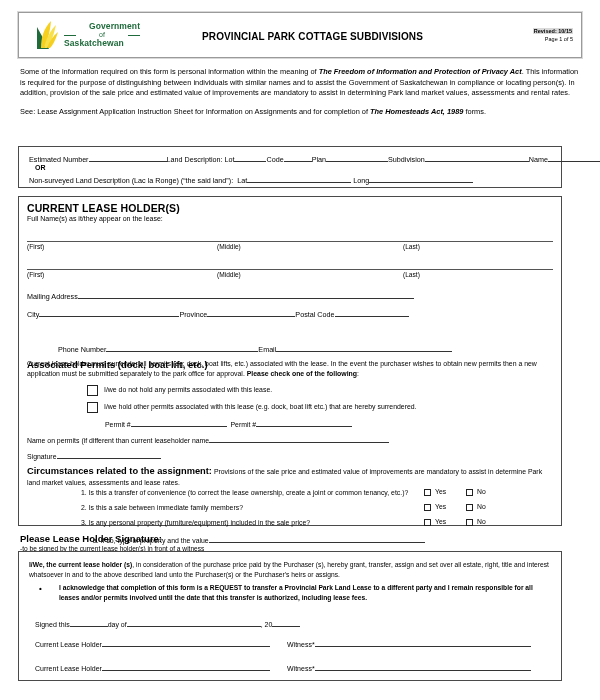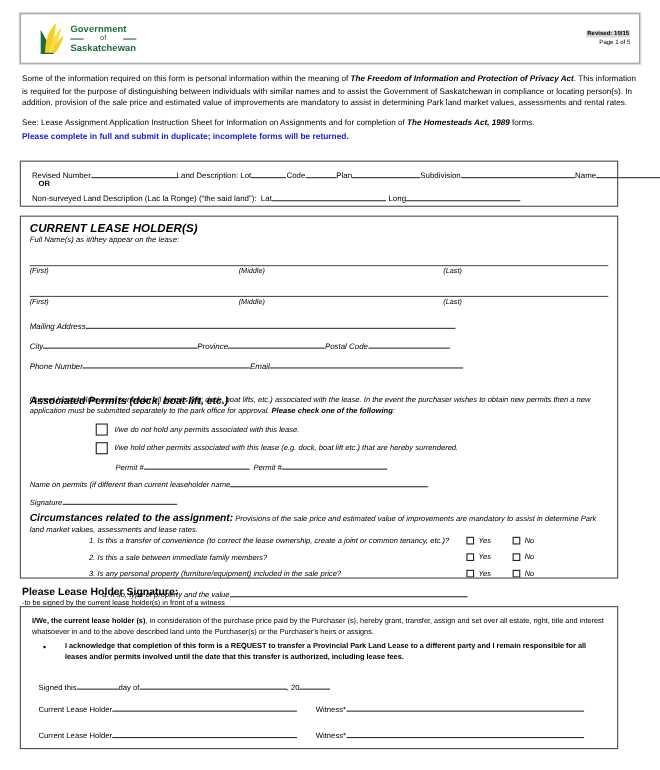--- a/index.html
+++ b/index.html
@@ -50,20 +50,21 @@
   }
   .logo-text {
     margin-left: 5px;
     line-height: 1.08;
   }
   .logo-line1 {
     color: #1f6b3b;
     font-size: 8.5px;
     font-weight: bold;
     letter-spacing: .1px;
+    margin-left: 25px;
   }
   .logo-line2 {
     color: #1f6b3b;
     font-size: 7px;
     text-align: center;
     position: relative;
   }
   .logo-line2::before,
   .logo-line2::after {
     content: "";
@@ -133,21 +134,21 @@
 
   
   .box {
     position: absolute;
     border: 1px solid #4a4a4a;
     box-sizing: border-box;
     background: #fff;
   }
 
   .prop-box { left: 18px; top: 146px; width: 544px; height: 42px; }
-  .holders-box { left: 18px; top: 196px; width: 544px; height: 330px; font-style: italic; }
+  .holders-box { left: 18px; top: 196px; width: 544px; height: 330px; }
   .sig-box { left: 18px; top: 551px; width: 544px; height: 130px; }
 
   .row {
     font-size: 7.2px;
     line-height: 1.5;
     white-space: nowrap;
   }
 
   
   .prop-r1 { position: absolute; left: 10px; top: 6px; }
@@ -241,38 +242,38 @@
         <path d="M12 29 C14 23, 18 17, 23 13 C21 20, 18 26, 15 29 Z" fill="#f5d020"></path>
       </svg>
       <div class="logo-text">
         <div class="logo-line1">Government</div>
         <div class="logo-line2">of</div>
         <div class="logo-line3">Saskatchewan</div>
       </div>
     </div>
 
     <div class="header-center">
+      <div class="title-sub">PROVINCIAL PARK COTTAGE SUBDIVISIONS</div>
     </div>
 
     <div class="header-right">
       <div><span class="revised">Revised: 10/15</span></div>
       <div class="page-no">Page 1 of 5</div>
     </div>
   </div>
 
   <div class="intro">
     <p><span>Some of the information required on this form is personal information within the meaning of </span><i class="bi">The Freedom of Information and Protection of Privacy Act</i><span>.  This information is required for the purpose of distinguishing between individuals with similar names and to assist the Government of Saskatchewan in compliance or locating person(s).  In addition, provision of the sale price and estimated value of improvements are mandatory to assist in determining Park land market values, assessments and rental rates.</span></p>
     <p class="gap"><span>See: Lease Assignment Application Instruction Sheet for Information on Assignments and for completion of </span><i class="bi">The Homesteads Act, 1989</i><span> forms.</span></p>
-    <p class="blue-note">Please complete in full and submit in duplicate; incomplete forms will be returned.</p>
   </div>
 
   <div class="box prop-box">
 
     <div class="row prop-r1">
-      <span>Revised Number</span><span class="u" style="width:78px"></span><span>Land Description:  Lot</span><span class="u" style="width:32px"></span><span>Code</span><span class="u" style="width:28px"></span><span>Plan</span><span class="u" style="width:62px"></span><span>Subdivision</span><span class="u" style="width:104px"></span><span>Name</span><span class="u" style="width:100px"></span>
+      <span>Estimated Number</span><span class="u" style="width:78px"></span><span>Land Description:  Lot</span><span class="u" style="width:32px"></span><span>Code</span><span class="u" style="width:28px"></span><span>Plan</span><span class="u" style="width:62px"></span><span>Subdivision</span><span class="u" style="width:104px"></span><span>Name</span><span class="u" style="width:100px"></span>
     </div>
 
     <div class="prop-or">OR</div>
 
     <div class="row prop-r2">
       <span>Non-surveyed Land Description (Lac la Ronge) (“the said land”):</span>&nbsp;&nbsp;<span>Lat</span><span class="u" style="width:104px"></span>&nbsp;<span>Long</span><span class="u" style="width:104px"></span>
     </div>
   </div>
 
   <div class="box holders-box">
@@ -299,21 +300,21 @@
     </div>
 
     <div class="addr" style="top:93px;">
       <span>Mailing Address</span><span class="u" style="width:336px"></span>
     </div>
 
     <div class="addr" style="top:111px;">
       <span>City</span><span class="u" style="width:140px"></span><span>Province</span><span class="u" style="width:88px"></span><span>Postal Code</span><span class="u" style="width:74px"></span>
     </div>
 
-    <div class="addr" style="top:129px;">
+    <div class="addr" style="top:146px;margin-left:31px;">
       <span>Phone Number</span><span class="u" style="width:152px"></span><span>Email</span><span class="u" style="width:176px"></span>
     </div>
 
     <div class="sec-title" style="top:162px;">Associated Permits (dock, boat lift, etc.)</div>
     <div class="sec-body" style="top:162px;"><span>Current lease holder must surrender all permits (eg: dock, boat lifts, etc.) associated with the lease.  In the event the purchaser wishes to obtain new permits then a new application must be submitted separately to the park office for approval.  </span><b>Please check one of the following</b><span>:</span></div>
 
     <div class="permit-opt" style="left:68px; top:188px;">
       <span class="cbx"></span><span>I/we do not hold any permits associated with this lease.</span>
     </div>
 

